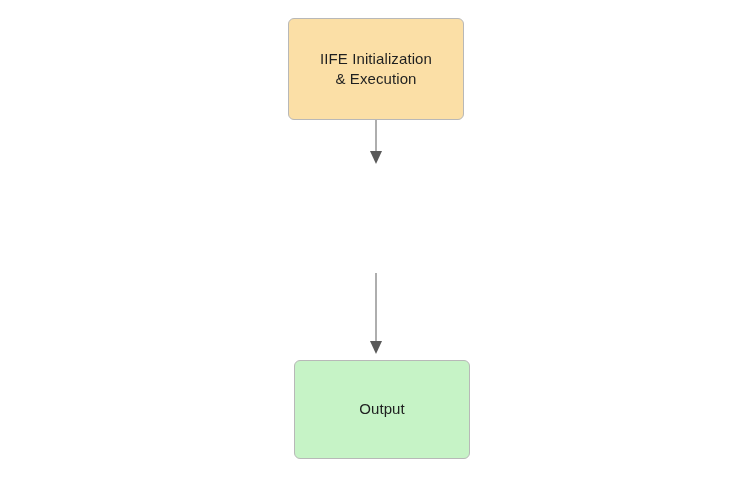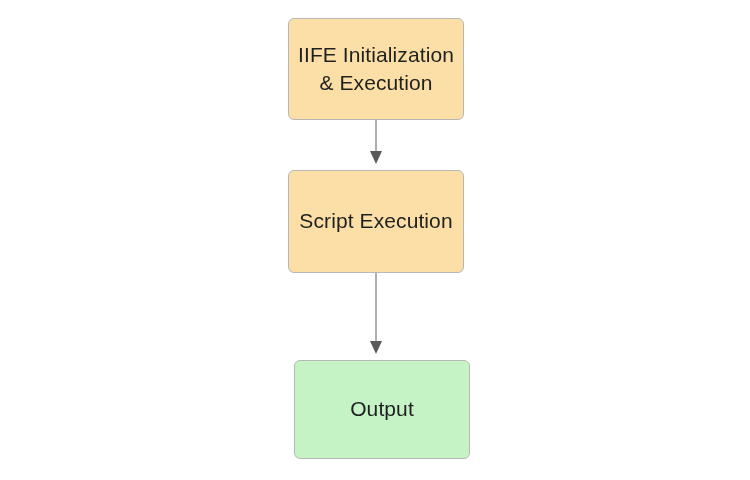--- a/index.html
+++ b/index.html
@@ -18,21 +18,21 @@
   .flow-node {
     position: absolute;
     box-sizing: border-box;
     display: flex;
     align-items: center;
     justify-content: center;
     text-align: center;
     border-radius: 6px;
     border: 1px solid #b8b8b8;
     color: #1f2020;
-    font-size: 21px;
+    font-size: 15px;
     line-height: 1.35;
     letter-spacing: 0.1px;
     white-space: pre-line;
   }
   .node-iife {
     left: 288px;
     top: 18px;
     width: 176px;
     height: 102px;
     background: #fbdfa6;
@@ -83,21 +83,18 @@
       <line class="edge-line" x1="376" y1="273" x2="376" y2="342"></line>
       <polygon class="edge-head" points="370,341 382,341 376,354"></polygon>
     </g>
   </svg>
 
   <div class="flow-node node-iife">
     <span>IIFE Initialization
 &amp; Execution</span>
   </div>
 
-  <div class="flow-node node-script">
-    <span>Script Execution</span>
-  </div>
 
   <div class="flow-node node-output">
     <span>Output</span>
   </div>
 
 </div>
 
 </body></html>

